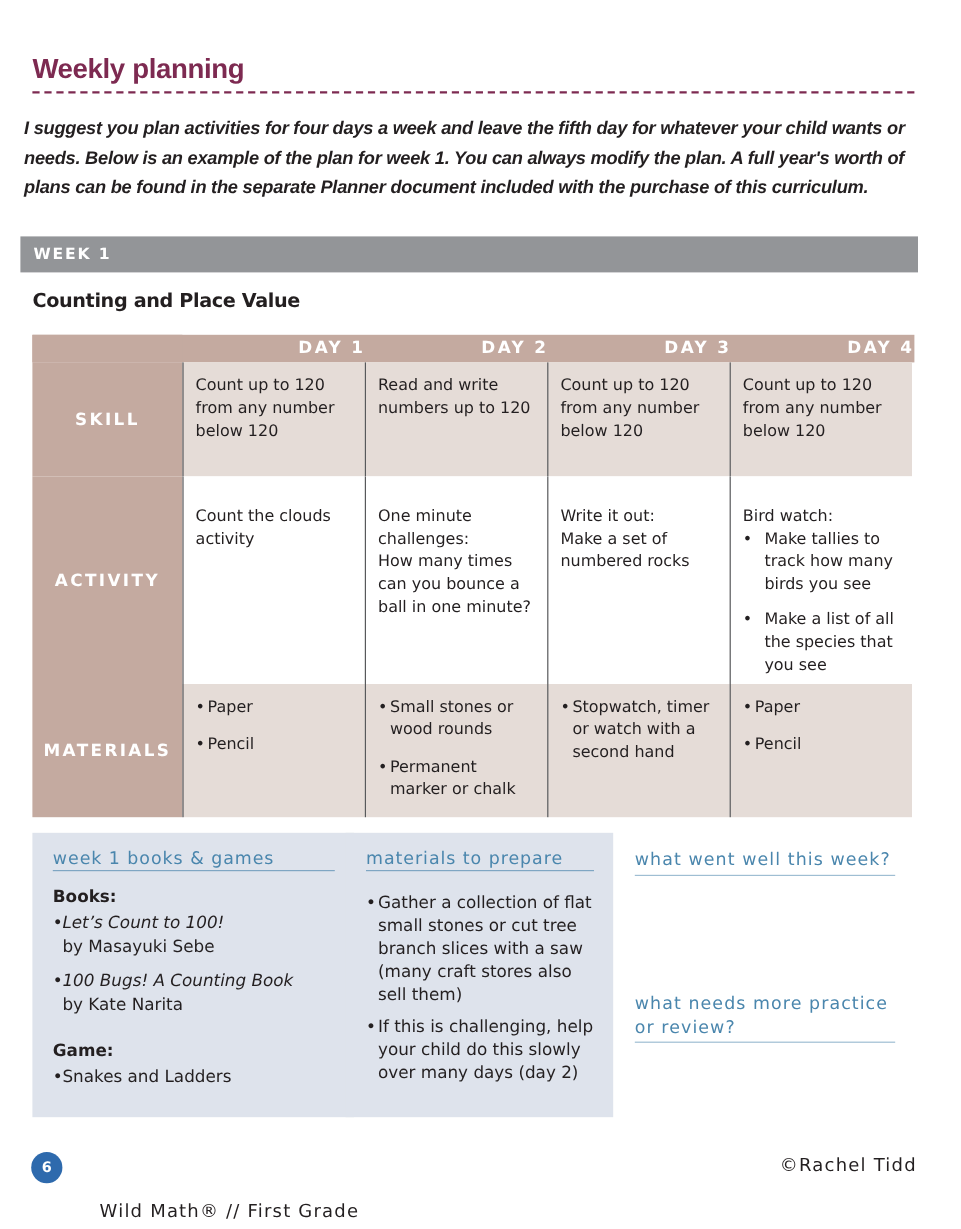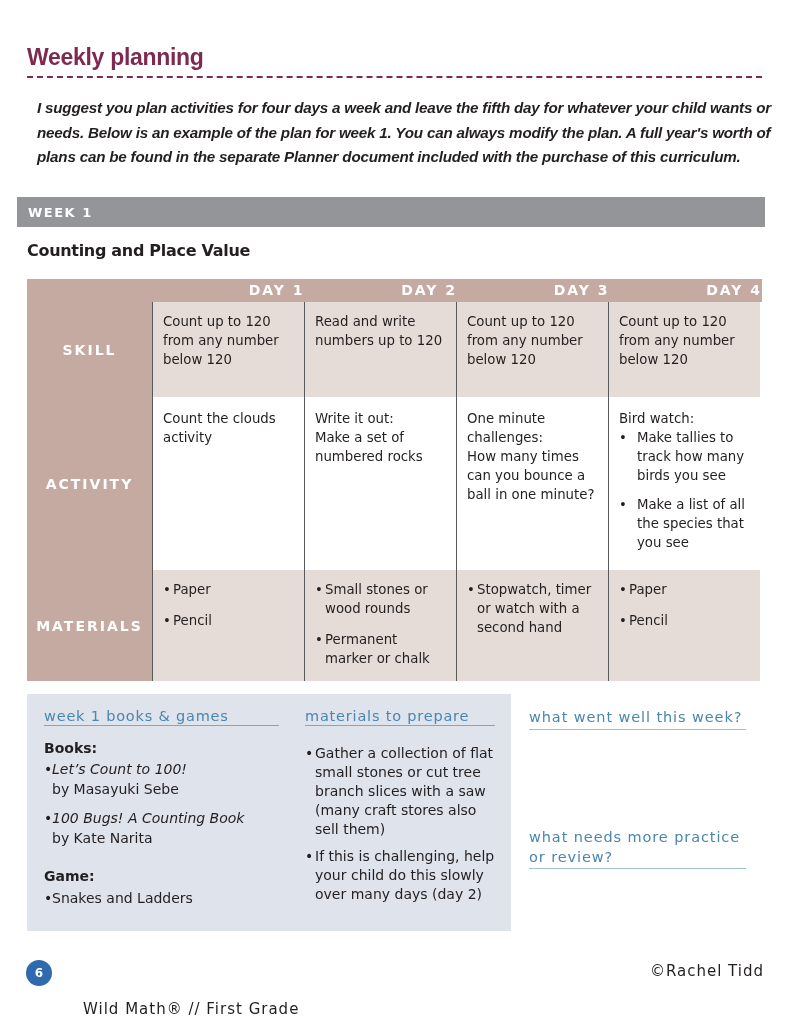--- a/index.html
+++ b/index.html
@@ -9,21 +9,21 @@
   .page-title {
     position: absolute; left: 27px; top: 44px;
     font-family: "Liberation Sans", sans-serif; font-weight: bold;
     font-size: 23px; color: #7d2a51; letter-spacing: -0.3px;
   }
   .title-rule {
     position: absolute; left: 27px; top: 76px; width: 735px; height: 0;
     border-top: 2px dashed #7d2a51;
   }
   .intro {
-    position: absolute; left: 37px; top: 96px; width: 740px;
+    position: absolute; left: 20px; top: 96px; width: 740px;
     font-family: "Liberation Sans", sans-serif; font-style: italic; font-weight: bold;
     font-size: 15.2px; line-height: 24.5px; color: #231f20; letter-spacing: -0.2px;
   }
   .week-bar {
     position: absolute; left: 17px; top: 197px; width: 748px; height: 30px;
     background: #939598; color: #ffffff;
     font-family: "DejaVu Sans", sans-serif; font-weight: bold; font-size: 13px;
     letter-spacing: 1.5px; padding: 8px 0 0 11px;
   }
   .section-title {
@@ -49,21 +49,21 @@
     letter-spacing: 2px; text-align: right; line-height: 23px;
   }
   .cell {
     width: 152px; padding: 10px 8px 0 10px; font-size: 13.3px; line-height: 19px;
     color: #231f20; border-left: 1px solid #58595b;
   }
   .cell:first-of-type { border-left: none; }
   .skill-row { height: 95px; }
   .skill-row .cell { background: #e5dcd7; }
   .activity-row { height: 173px; }
-  .activity-row .cell { background: #ffffff; padding-top: 12px; }
+  .activity-row .cell { background: #ffffff; padding-top: 24px; }
   .materials-row { height: 111px; }
   .materials-row .cell { background: #e5dcd7; }
 
   .bullet { display: flex; }
   .bullet .dot { width: 10px; flex: none; }
   .bullet .txt { flex: 1; padding-left: 0; }
   .mat-list .bullet { margin-bottom: 12px; }
   .act-list .bullet { margin-top: 0; }
   .act-list .bullet + .bullet { margin-top: 10px; }
   .act-list .txt { padding-left: 8px; }
@@ -140,26 +140,26 @@
     <div class="cell">Count up to 120 from any number below 120</div>
     <div class="cell">Count up to 120 from any number below 120</div>
   </div>
 
   <div class="row activity-row">
     <div class="row-label">ACTIVITY</div>
     <div class="cell">
       <div>Count the clouds activity</div>
     </div>
     <div class="cell">
+      <div>One minute challenges:</div>
+      <div>How many times can you bounce a ball in one minute?</div>
+    </div>
+    <div class="cell">
       <div>Write it out:</div>
       <div>Make a set of numbered rocks</div>
-    </div>
-    <div class="cell">
-      <div>One minute challenges:</div>
-      <div>How many times can you bounce a ball in one minute?</div>
     </div>
     <div class="cell">
       <div>Bird watch:</div>
       <div class="act-list">
         <div class="bullet">
           <span class="dot">•</span>
           <span class="txt">Make tallies to track how many birds you see</span>
         </div>
         <div class="bullet">
           <span class="dot">•</span>

